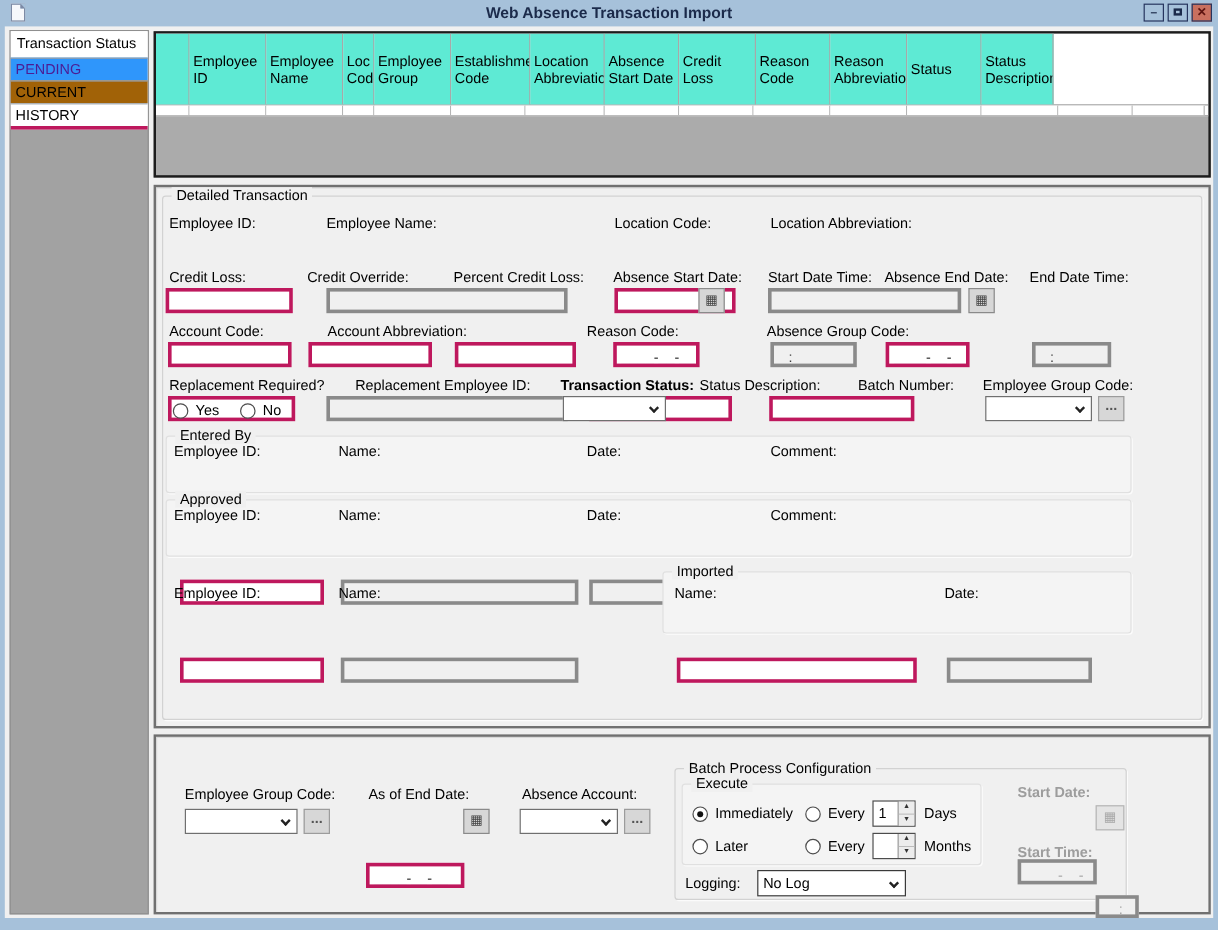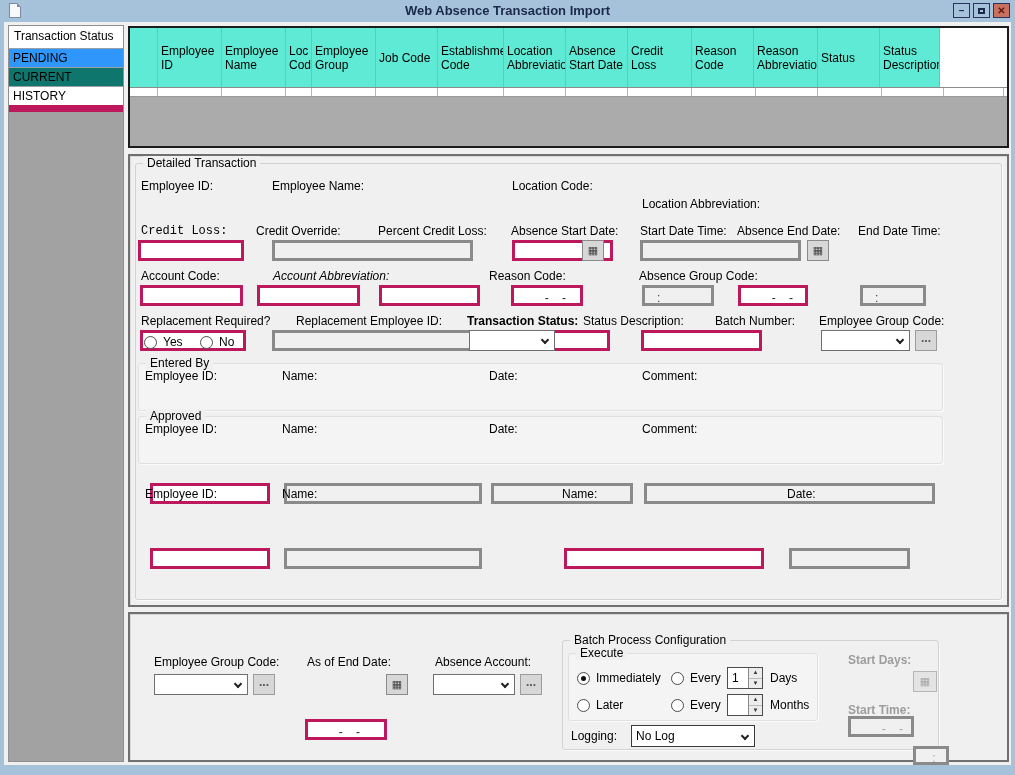--- a/index.html
+++ b/index.html
@@ -19,25 +19,25 @@
   .doc-icon::after { content:''; position:absolute; right:-1px; top:-1px; width:0; height:0; border-left:4px solid #7c8aa5; border-top:4px solid #a6c1da; }
   .winbtn { position:absolute; top:3px; width:17px; height:15px; border:1px solid #27355e; background:#a6c1da; color:#1b2a4a; font-size:10px; font-weight:bold; text-align:center; line-height:13px; cursor:default; }
   .winbtn.min { right:45px; }
   .winbtn.max { right:25px; }
   .winbtn.close { right:5px; background:#c9705f; color:#5d1410; }
   .maxglyph { display:inline-block; width:7px; height:6px; border:2px solid #1b2a4a; margin-top:3px; }
   
   .client { position:absolute; left:4px; top:22px; width:1007px; height:743px; background:#f0f0f0; }
   
   .sidebar { position:absolute; left:4px; top:3px; width:116px; height:737px; background:#a2a2a2; border:1px solid #8f8f8f; }
-  .sb-list { background:#fff; border-bottom:7px solid #be185d; }
+  .sb-list { background:#fff; border-bottom:3px solid #be185d; }
   .sb-header { padding:3px 5px 4px 5px; line-height:15px; background:#fff; }
   .sb-item { height:19px; line-height:18px; padding-left:4px; border-top:1px solid #9aa0a6; background:#fff; cursor:default; }
-  .sb-item.selected { background:#2f96fb; color:#000000; }
-  .sb-item.alt { background:#0f766e; }
+  .sb-item.selected { background:#2f96fb; color:#4c1d95; }
+  .sb-item.alt { background:#a16207; }
   
   .grid { position:absolute; left:124px; top:4px; width:881px; height:122px; border:2px solid #1c1c1c; background:#ababab; overflow:hidden; }
   .grid-header { display:flex; height:60px; background:#fff; border-bottom:1px solid #8c8c8c; }
   .gcell { flex:0 0 auto; height:100%; border-right:1px solid #a8a8a8; padding:2px 3px; display:flex; align-items:center; overflow:hidden; line-height:14px; background:#5eead4; }
   .grid-subrow { display:flex; height:9px; background:#fff; border-bottom:1px solid #9a9a9a; }
   .gsub { flex:0 0 auto; height:100%; border-right:1px solid #b5b5b5; background:#fff; }
   
   .panel { position:absolute; background:#f0f0f0; border:2px solid #707070; box-shadow:inset 1px 1px 0 #d8d8d8; }
   .detail-panel { left:124px; top:132px; width:881px; height:453px; }
   .bottom-panel { left:124px; top:590px; width:881px; height:150px; }
@@ -91,21 +91,20 @@
     </div>
   </div>
 
   <div class="grid">
     <div class="grid-header" id="grid-header">
         <div class="gcell" style="width: 28px;"></div>
         <div class="gcell" style="width: 64px;">Employee ID</div>
         <div class="gcell" style="width: 64px;">Employee Name</div>
         <div class="gcell" style="width: 26px;">Loc Code</div>
         <div class="gcell" style="width: 64px;">Employee Group</div>
-        <div class="gcell" style="width: 62px;">Job Code</div>
         <div class="gcell" style="width: 66px;">Establishment Code</div>
         <div class="gcell" style="width: 62px;">Location Abbreviation</div>
         <div class="gcell" style="width: 62px;">Absence Start Date</div>
         <div class="gcell" style="width: 64px;">Credit Loss</div>
         <div class="gcell" style="width: 62px;">Reason Code</div>
         <div class="gcell" style="width: 64px;">Reason Abbreviation</div>
         <div class="gcell" style="width: 62px;">Status</div>
         <div class="gcell" style="width: 60px;">Status Description</div>
       </div>
     <div class="grid-subrow" id="grid-subrow">
@@ -131,43 +130,43 @@
     <div class="gbox" style="left:5px;top:7px;right:5px;bottom:5px;">
       <span class="gtitle">Detailed Transaction</span>
     </div>
 
     <span class="lbl" style="left:11px;top:23px;">Employee ID:</span>
     <div class="inp" style="left:8px;top:39px;width:106px;"></div>
     <span class="lbl" style="left:142px;top:23px;">Employee Name:</span>
     <div class="inp dis" style="left:142px;top:39px;width:201px;"></div>
     <span class="lbl" style="left:382px;top:23px;">Location Code:</span>
     <div class="inp" style="left:382px;top:39px;width:101px;"></div>
-    <span class="lbl" style="left:512px;top:41px;text-align:center;">Location Abbreviation:</span>
+    <span class="lbl" style="left:512px;top:23px;text-align:center;">Location Abbreviation:</span>
     <div class="inp dis" style="left:510px;top:39px;width:161px;"></div>
 
-    <span class="lbl" style="left:11px;top:68px;font-family:Liberation Mono, monospace;">Credit Loss:</span>
+    <span class="lbl" style="left:11px;top:68px;">Credit Loss:</span>
     <div class="inp" style="left:10px;top:84px;width:103px;"></div>
     <span class="lbl" style="left:126px;top:68px;">Credit Override:</span>
     <div class="inp" style="left:127px;top:84px;width:103px;"></div>
     <span class="lbl" style="left:248px;top:68px;">Percent Credit Loss:</span>
     <div class="inp" style="left:249px;top:84px;width:101px;"></div>
     <span class="lbl" style="left:381px;top:68px;">Absence Start Date:</span>
     <div class="inp" style="left:381px;top:84px;width:72px;"><span class="mask">____-__-__</span></div>
     <div class="calbtn" style="left:452px;top:84px;"><span>▦</span></div>
     <span class="lbl" style="left:510px;top:68px;">Start Date Time:</span>
     <div class="inp dis" style="left:512px;top:84px;width:72px;padding-left:12px;"><span>:</span></div>
     <span class="lbl" style="left:607px;top:68px;">Absence End Date:</span>
     <div class="inp" style="left:608px;top:84px;width:70px;"><span class="mask">____-__-__</span></div>
     <div class="calbtn" style="left:677px;top:84px;"><span>▦</span></div>
     <span class="lbl" style="left:728px;top:68px;">End Date Time:</span>
     <div class="inp dis" style="left:730px;top:84px;width:66px;padding-left:12px;"><span>:</span></div>
 
     <span class="lbl" style="left:11px;top:113px;">Account Code:</span>
     <div class="inp" style="left:10px;top:129px;width:106px;"></div>
-    <span class="lbl" style="left:143px;top:113px;font-style:italic;">Account Abbreviation:</span>
+    <span class="lbl" style="left:143px;top:113px;">Account Abbreviation:</span>
     <div class="inp dis" style="left:142px;top:129px;width:201px;"></div>
     <span class="lbl" style="left:359px;top:113px;">Reason Code:</span>
     <div class="inp" style="left:361px;top:129px;width:119px;"></div>
     <span class="lbl" style="left:509px;top:113px;">Absence Group Code:</span>
     <div class="inp" style="left:511px;top:129px;width:121px;"></div>
 
     <span class="lbl" style="left:11px;top:158px;">Replacement Required?</span>
     <span class="radio" style="left:14px;top:180px;"></span>
     <span class="lbl" style="left:33px;top:179px;">Yes</span>
     <span class="radio" style="left:70px;top:180px;"></span>
@@ -210,20 +209,23 @@
     <span class="lbl" style="left:359px;top:266px;">Date:</span>
     <div class="inp dis" style="left:361px;top:282px;width:142px;"></div>
     <span class="lbl" style="left:512px;top:266px;">Comment:</span>
     <div class="inp dis" style="left:514px;top:282px;width:291px;"></div>
 
     <span class="lbl" style="left:15px;top:331px;">Employee ID:</span>
     <div class="inp" style="left:20px;top:347px;width:120px;"></div>
     <span class="lbl" style="left:152px;top:331px;">Name:</span>
     <div class="inp dis" style="left:154px;top:347px;width:198px;"></div>
 
+    <div class="gbox subbox" style="left:422px;top:320px;width:391px;height:52px;">
+      <span class="gtitle">Imported</span>
+    </div>
     <span class="lbl" style="left:432px;top:331px;">Name:</span>
     <div class="inp" style="left:434px;top:347px;width:200px;"></div>
     <span class="lbl" style="left:657px;top:331px;">Date:</span>
     <div class="inp dis" style="left:659px;top:347px;width:121px;"></div>
   </div>
 
   <div class="panel bottom-panel">
     <span class="lbl" style="left:24px;top:41px;">Employee Group Code:</span>
     <div class="dd" style="left:24px;top:60px;width:94px;">
         <span class="chev"></span>
@@ -264,21 +266,21 @@
         <div class="spin" style="left:158px;top:40px;">
           <span class="val"></span>
           <span class="btns">
               <span>▲</span>
               <span>▼</span>
             </span>
         </div>
         <span class="lbl" style="left:201px;top:44px;">Months</span>
       </div>
 
-      <span class="lbl dis" style="left:285px;top:12px;">Start Days:</span>
+      <span class="lbl dis" style="left:285px;top:12px;">Start Date:</span>
       <div class="inp dis" style="left:285px;top:30px;width:66px;"><span class="mask gray">____-__-__</span></div>
       <div class="calbtn dis" style="left:350px;top:30px;width:24px;"><span>▦</span></div>
       <span class="lbl dis" style="left:285px;top:62px;">Start Time:</span>
       <div class="inp dis" style="left:350px;top:60px;width:36px;height:19px;padding:2px 3px;"><span class="mask gray">__:__</span></div>
 
       <span class="lbl" style="left:8px;top:88px;">Logging:</span>
       <div class="dd dark" style="left:68px;top:84px;width:124px;height:22px;"><span>No Log</span><span class="chev" style="top:7px;"></span></div>
     </div>
   </div>
 

